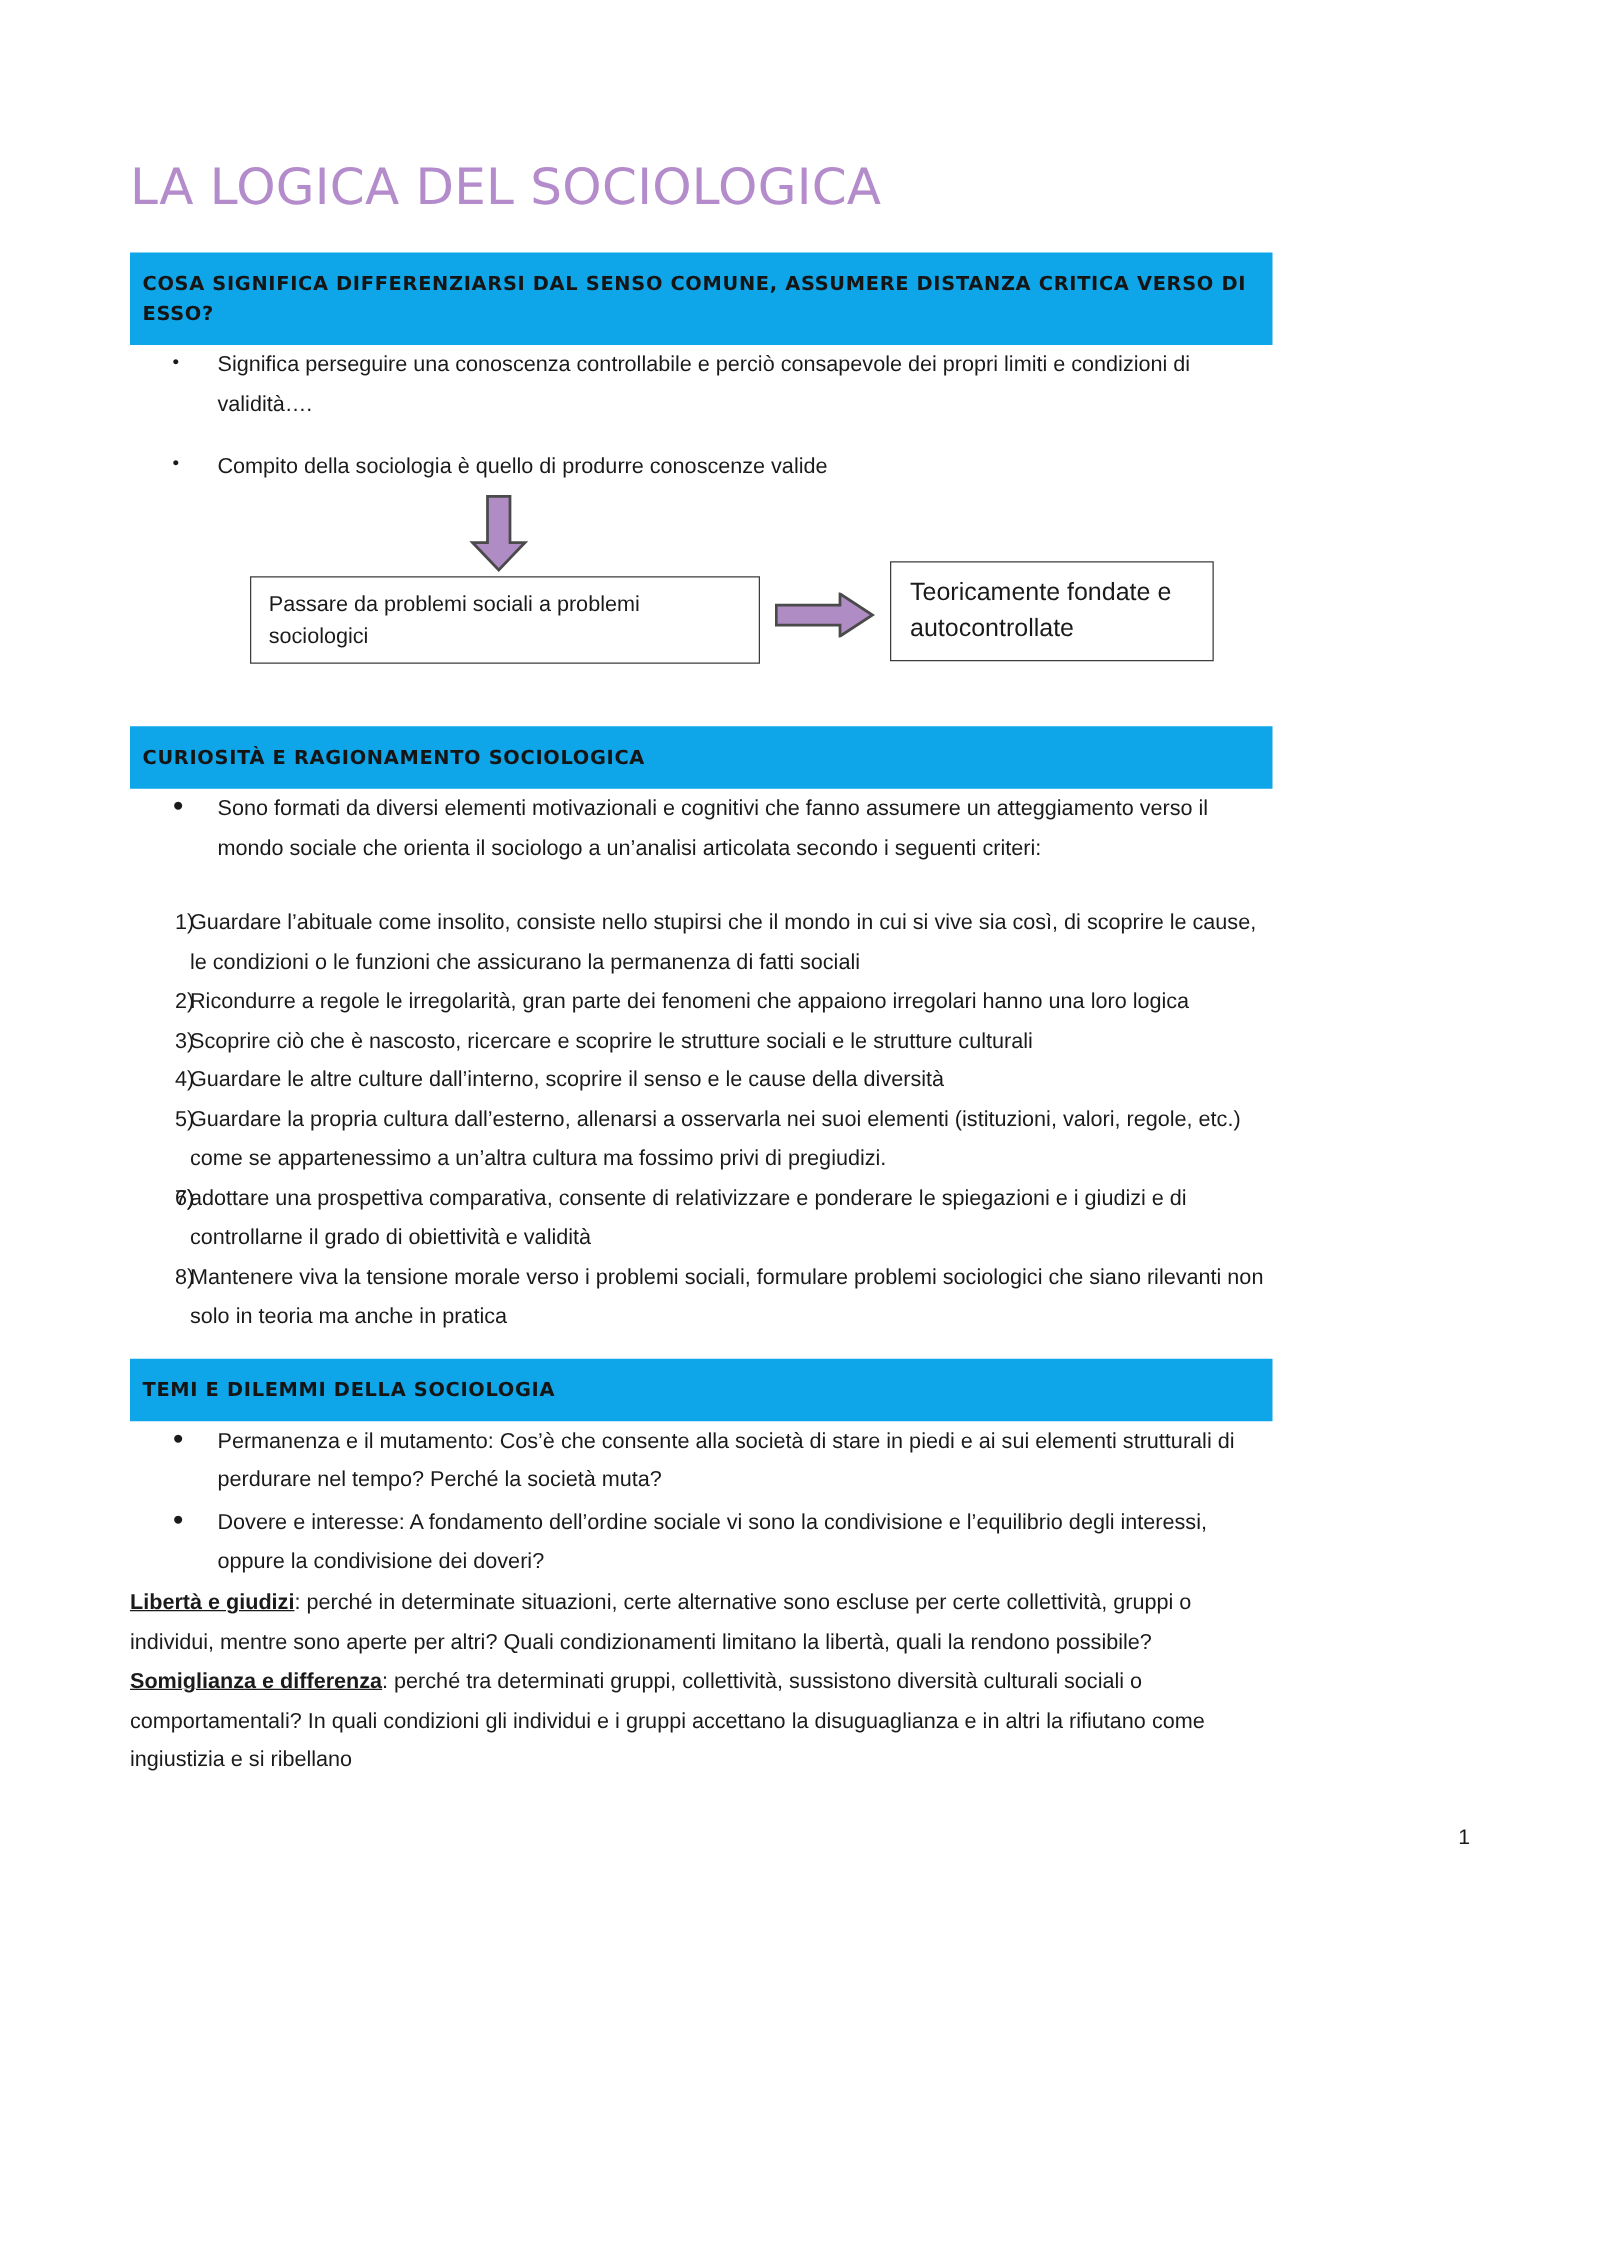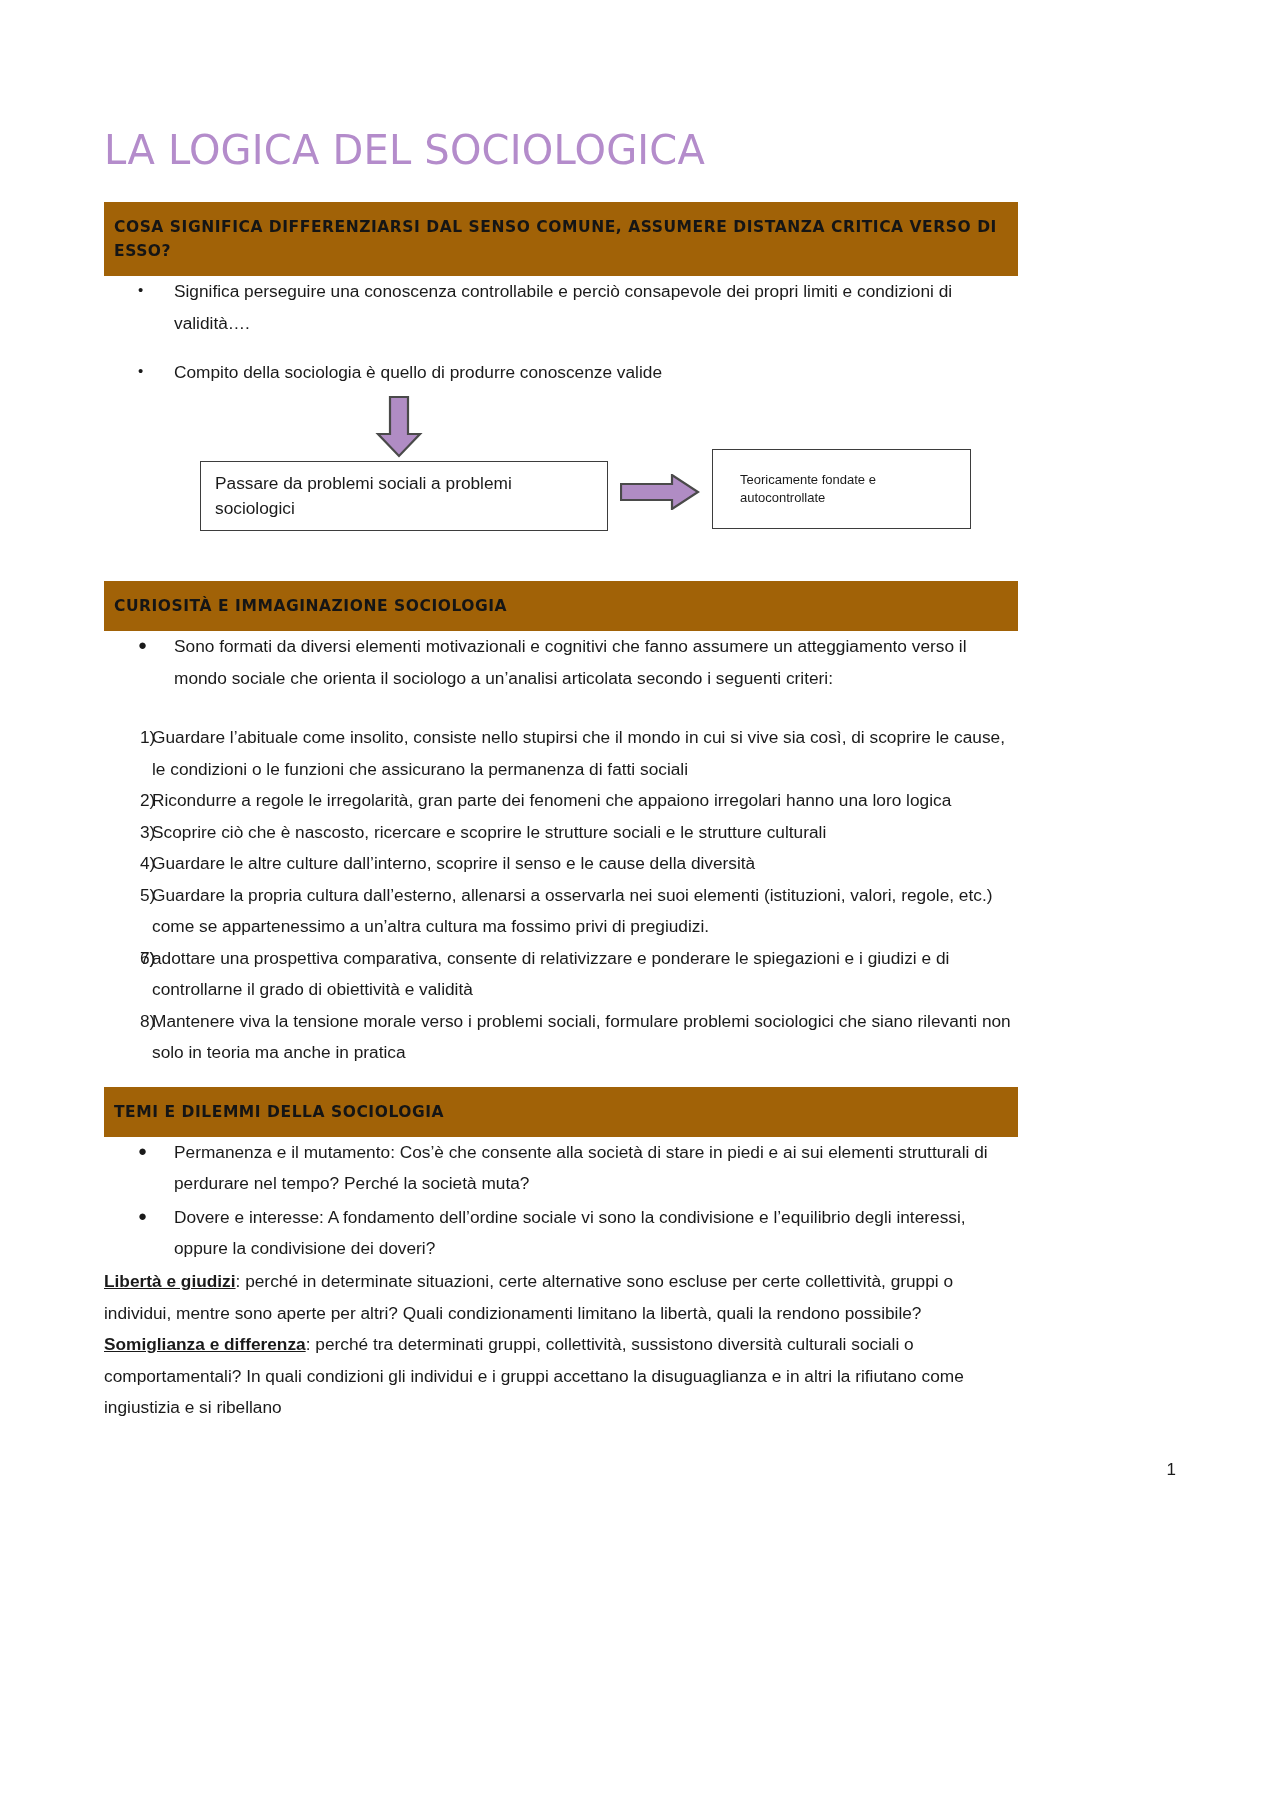--- a/index.html
+++ b/index.html
@@ -33,21 +33,21 @@
     font-family: "DejaVu Sans", sans-serif;
     font-weight: 400;
     font-size: 40px;
     line-height: 1.1;
     letter-spacing: 0.2px;
     color: #b48ccb;
   }
 
   
   .section-bar {
-    background: #a16207;
+    background: #0ea5e9;
     padding: 13px 14px 13px 10px;
     font-family: "DejaVu Sans", sans-serif;
     font-weight: bold;
     font-size: 15.5px;
     line-height: 1.55;
     letter-spacing: 0.55px;
     color: #151515;
   }
   .bar-1 { margin-top: 30px; }
   .bar-2 { margin-top: 27px; }
@@ -123,23 +123,23 @@
     padding: 0 14px;
     font-size: 17.3px;
     line-height: 1.5;
     color: #1a1a1a;
   }
   .box-right {
     left: 608px;
     top: 55px;
     width: 259px;
     height: 80px;
-    padding: 0 27px;
+    padding: 0 15px;
     font-family: "Liberation Sans", sans-serif;
-    font-size: 13px;
+    font-size: 20px;
     line-height: 1.45;
     color: #1a1a1a;
   }
   .arrow-right {
     position: absolute;
     left: 516px;
     top: 80px;
     width: 80px;
     height: 36px;
   }
@@ -200,21 +200,21 @@
 
       <svg class="arrow-right" viewBox="0 0 80 36">
         <polygon points="1,10 52,10 52,1 78,18 52,35 52,26 1,26" fill="#b08cc4" stroke="#4a4a4a" stroke-width="2.2" stroke-linejoin="miter"></polygon>
       </svg>
 
       <div class="box box-right">
         <span>Teoricamente fondate e autocontrollate</span>
       </div>
     </div>
 
-    <div class="section-bar bar-2">CURIOSITÀ E IMMAGINAZIONE SOCIOLOGIA</div>
+    <div class="section-bar bar-2">CURIOSITÀ E RAGIONAMENTO SOCIOLOGICA</div>
 
     <ul class="round-list blk">
       <li class="item">
         <span class="marker">●</span>
         <span>Sono formati da diversi elementi motivazionali e cognitivi che fanno assumere un atteggiamento verso il mondo sociale che orienta il sociologo a un’analisi articolata secondo i seguenti criteri:</span>
       </li>
     </ul>
 
     <ol class="num-list">
       <li class="item">

